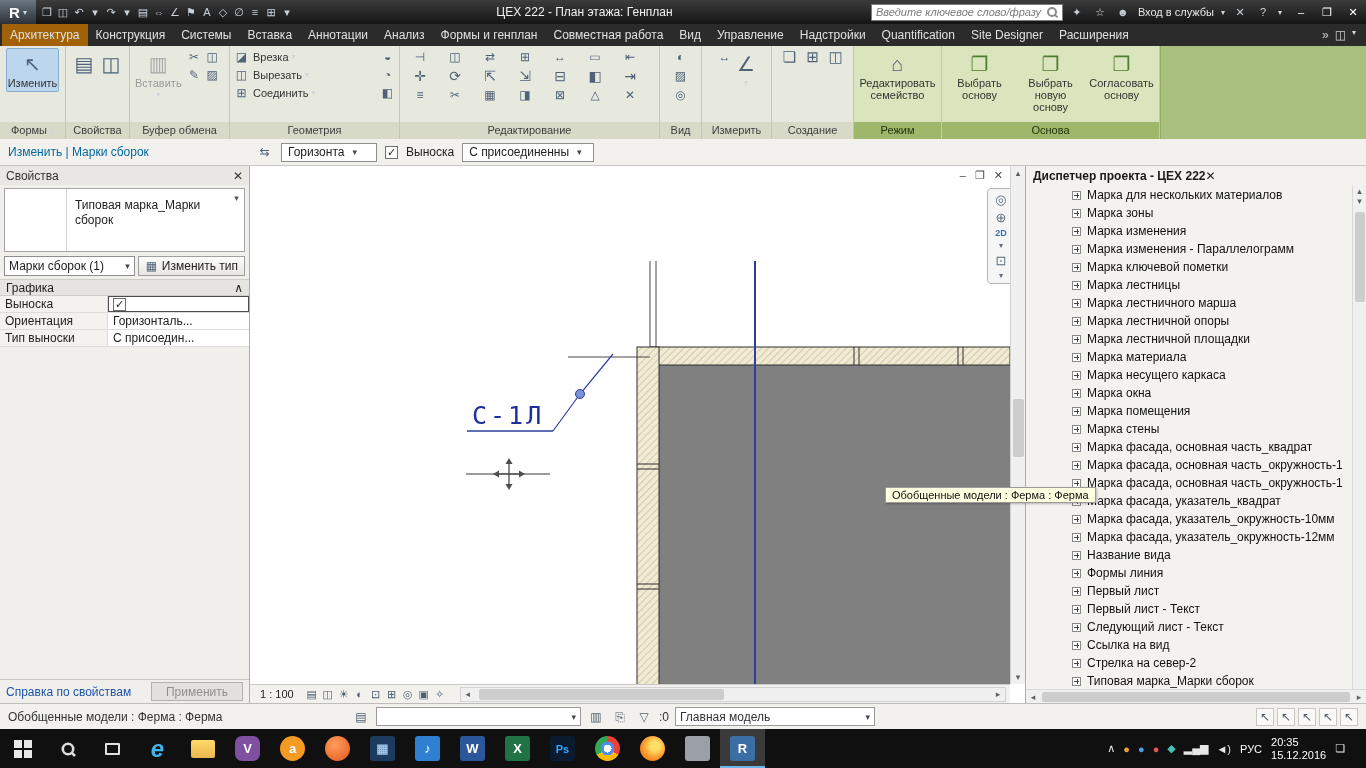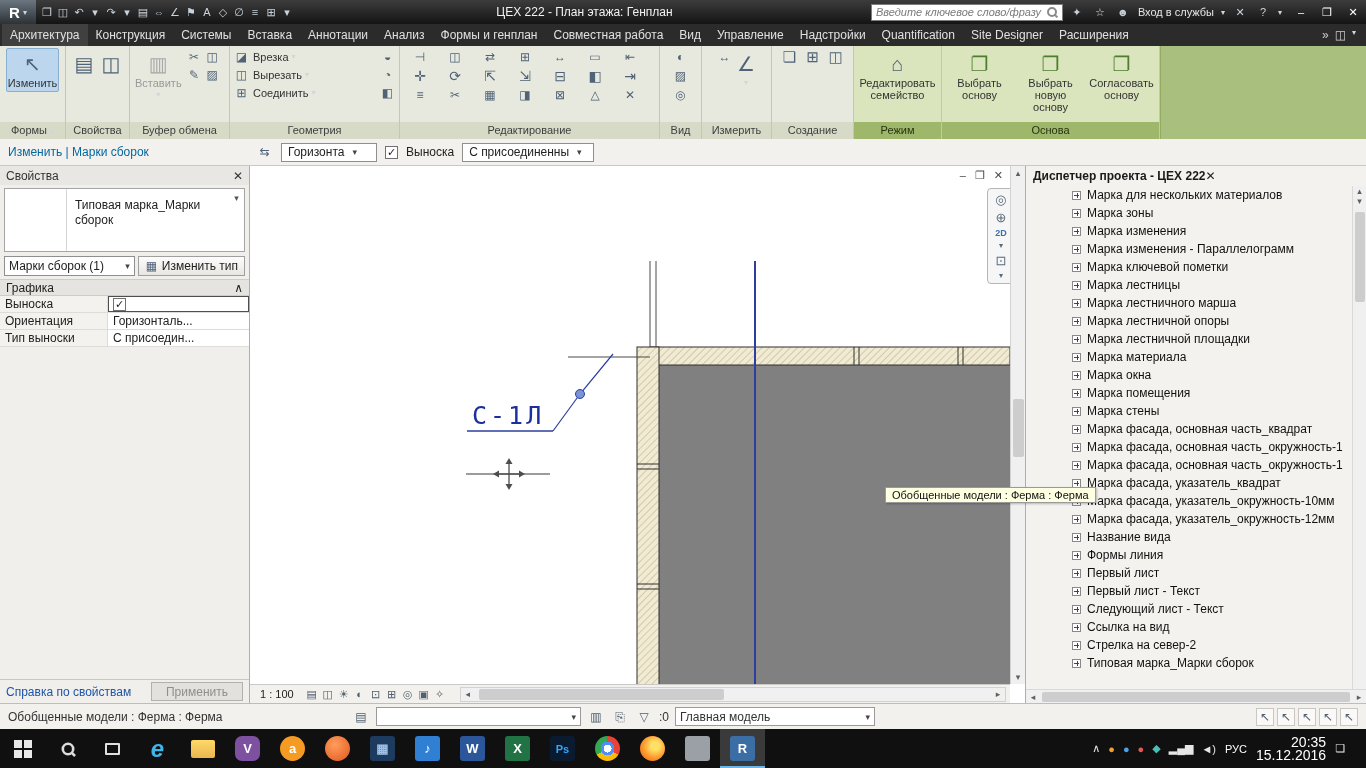--- a/index.html
+++ b/index.html
@@ -21,21 +21,21 @@
   .mag { width:12px; height:12px; position:relative; display:inline-block; flex:0 0 12px;}
   .mag::before { content:""; position:absolute; left:1px; top:1px; width:6px; height:6px; border:2px solid #8a8a8a; border-radius:50%;}
   .mag::after { content:""; position:absolute; left:8px; top:9px; width:4px; height:2px; background:#8a8a8a; transform:rotate(45deg);}
   .mag.white::before { border-color:#dcdcdc; } .mag.white::after { background:#dcdcdc; }
   .tb-right { display:flex; align-items:center; gap:7px; padding:0 6px; font-size:11px; color:#e6e6e6;}
   .winbtn { width:26px; height:20px; display:flex; align-items:center; justify-content:center; color:#fff; font-size:11px;}
 
   
   .tabrow { height:22px; background:#2b2b2b; display:flex; align-items:center; color:#e0e0e0; padding-left:2px; flex:0 0 22px;}
   .tab { padding:4px 8px; font-size:12px; white-space:nowrap; }
-  .tab:first-child { background:#404040; }
+  .tab:first-child { background:#a16207; }
   .tabrow .right { margin-left:auto; display:flex; gap:6px; padding-right:10px; color:#cfcfcf;}
 
   
   .ribbon { height:93px; display:flex; background:#e7e9de; flex:0 0 93px; overflow:hidden;}
   .rpanel { display:flex; flex-direction:column; border-right:1px solid #c3c7b4; }
   .p-body { flex:1; display:flex; gap:2px; padding:2px 3px; align-items:flex-start;}
   .p-label { height:17px; font-size:11px; text-align:center; color:#3e3e3e; background:#d6dac6; line-height:16px; white-space:nowrap; padding:0 4px;}
   .rpanel.green { background:#dbe5bd; }
   .rpanel.green .p-label { background:#9fb76a; color:#26330f;}
   .bigbtn { display:flex; flex-direction:column; align-items:center; font-size:11px; line-height:12px; text-align:center; color:#333; padding:2px 1px; border:1px solid transparent; border-radius:2px;}
@@ -117,21 +117,21 @@
 
   
   .taskbar { height:39px; background:#101010; display:flex; align-items:stretch; flex:0 0 39px;}
   .tb-cell { width:45px; display:flex; align-items:center; justify-content:center; color:#fff;}
   .win-logo { display:grid; grid-template-columns:8px 8px; grid-template-rows:8px 8px; gap:2px;}
   .win-logo span { background:#e8e8e8;}
   .tv { width:15px; height:12px; border:2px solid #e0e0e0; border-radius:1px;}
   .app-ic { width:25px; height:25px; border-radius:3px; display:flex; align-items:center; justify-content:center; font-weight:bold; font-size:13px; color:#fff;}
   .tray { margin-left:auto; display:flex; align-items:center; gap:9px; padding:0 8px; color:#fff;}
   .tray .ti { font-size:11px; color:#e6e6e6;}
-  .clock { text-align:right; font-size:14px; line-height:13px; color:#fff; white-space:nowrap;}
+  .clock { text-align:left; font-size:11px; line-height:13px; color:#fff; white-space:nowrap;}
   .edgeline { width:4px; border-left:1px solid #3c3c3c;}
 </style>
 </head>
 <body>
 
 <div class="screen">
 
   <div class="titlebar">
     <div class="app-btn">
       <span class="r">R</span>
@@ -573,20 +573,24 @@
           <div class="tree-item">
             <span class="plus"></span>
             <span>Марка лестничной площадки</span>
           </div>
 
           <div class="tree-item">
             <span class="plus"></span>
             <span>Марка материала</span>
           </div>
 
+          <div class="tree-item">
+            <span class="plus"></span>
+            <span>Марка несущего каркаса</span>
+          </div>
 
           <div class="tree-item">
             <span class="plus"></span>
             <span>Марка окна</span>
           </div>
 
           <div class="tree-item">
             <span class="plus"></span>
             <span>Марка помещения</span>
           </div>

